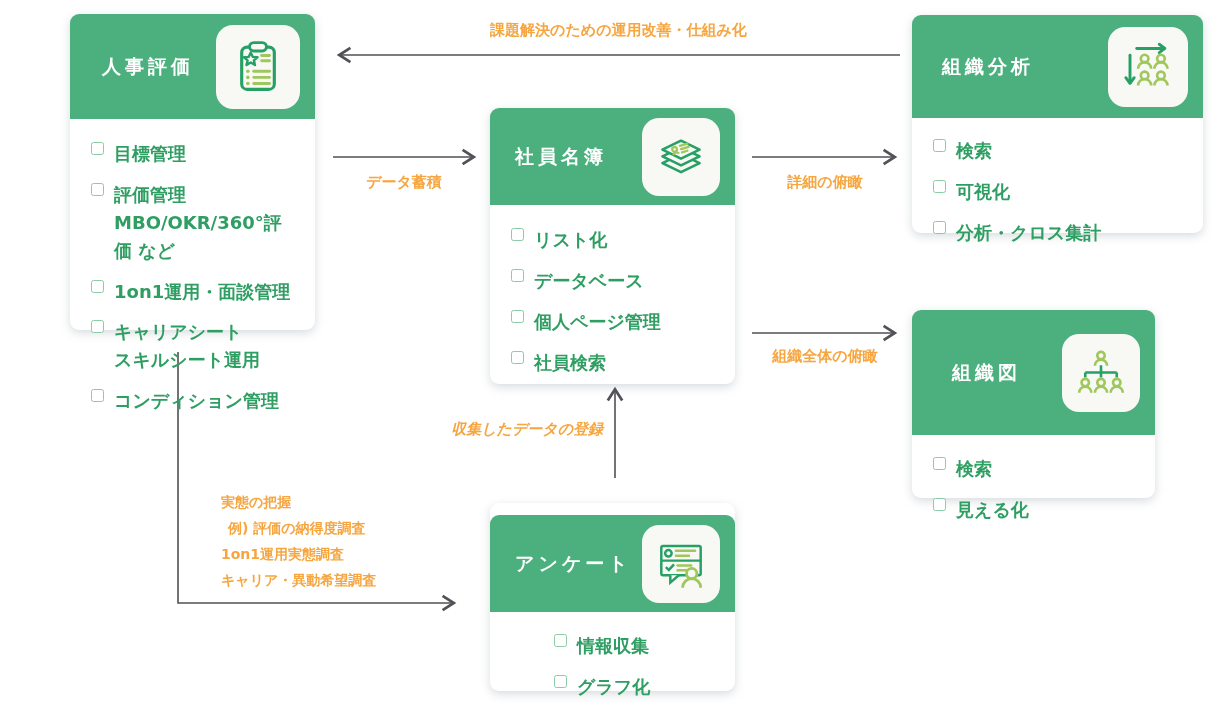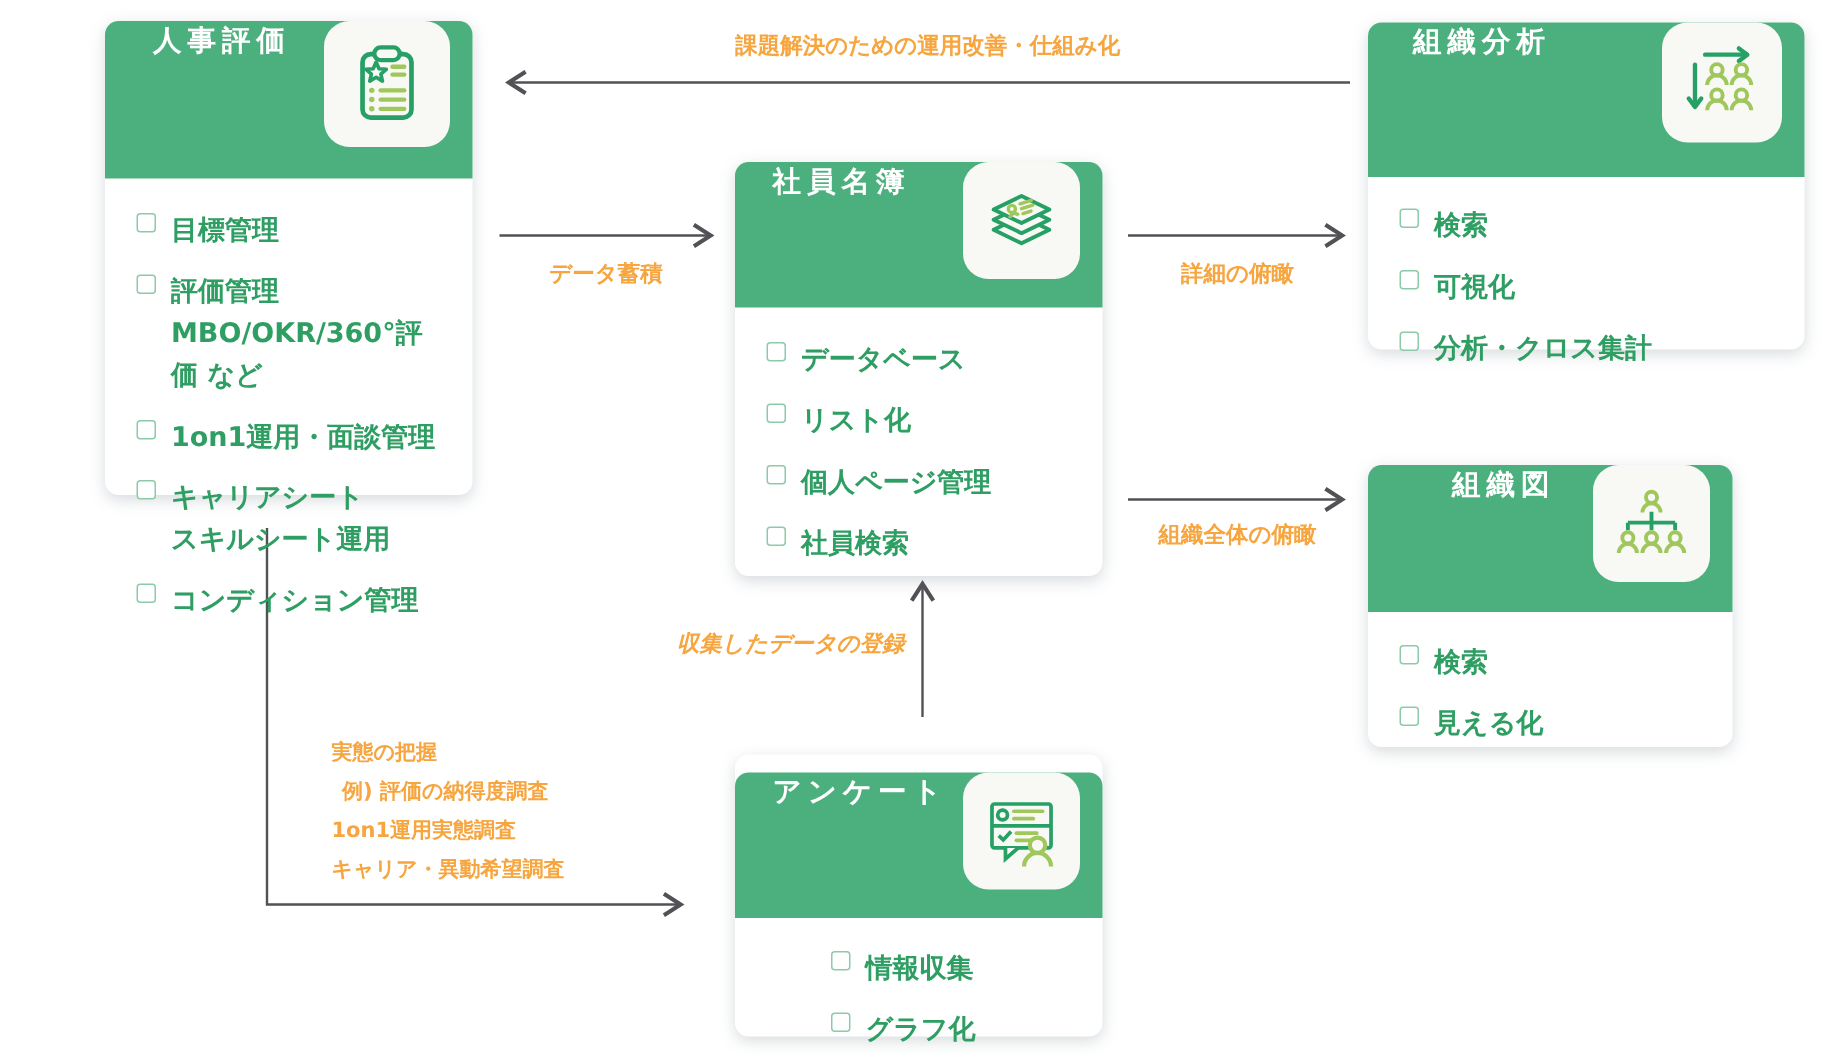--- a/index.html
+++ b/index.html
@@ -5,21 +5,21 @@
   * { margin:0; padding:0; box-sizing:border-box; }
   html,body { background:#ffffff; }
   body { font-family:"DejaVu Sans", sans-serif; }
   .canvas { position:relative; width:1215px; height:707px; background:#ffffff; overflow:hidden; }
 
   svg.arrows { position:absolute; left:0; top:0; z-index:0; }
 
   .card { position:absolute; background:#ffffff; border-radius:9px;
           box-shadow:0 3px 10px rgba(110,125,135,.28); z-index:2; }
   .card-header { background:#4bb07e; border-radius:9px 9px 0 0; display:flex;
-                 align-items:flex-start; justify-content:space-between; padding:0 15px 0 32px; }
+                 align-items:center; justify-content:space-between; padding:0 15px 0 32px; }
   .card-title { color:#ffffff; font-size:19px; font-weight:bold; letter-spacing:4px; white-space:nowrap; }
   .icon-tile { background:#f8f8f5; border-radius:17px; display:flex;
                align-items:center; justify-content:center; flex:0 0 auto; }
   .card-items { list-style:none; padding:21px 16px 16px 21px; display:flex; flex-direction:column; gap:13px; }
   .check-item { display:flex; gap:10px; align-items:flex-start; }
   .checkbox { flex:0 0 auto; width:13px; height:13px; border:1.5px solid #8ccaa8;
               border-radius:2.5px; background:#ffffff; margin-top:2px; }
   .item-text { color:#2f9e63; font-weight:bold; font-size:18px; line-height:1.55; }
   .item-sub { display:block; }
 
@@ -112,25 +112,25 @@
             <line x1="24" y1="14" x2="31" y2="14" stroke-linecap="round"></line>
             <line x1="24" y1="17" x2="31" y2="17" stroke-linecap="round"></line>
             <line x1="24" y1="20" x2="29" y2="20" stroke-linecap="round"></line>
           </g>
         </svg>
       </span>
     </div>
     <ul class="card-items">
       <li class="check-item">
         <span class="checkbox"></span>
+        <span class="item-text"><span>リスト化</span></span>
+      </li>
+      <li class="check-item">
+        <span class="checkbox"></span>
         <span class="item-text"><span>データベース</span></span>
-      </li>
-      <li class="check-item">
-        <span class="checkbox"></span>
-        <span class="item-text"><span>リスト化</span></span>
       </li>
       <li class="check-item">
         <span class="checkbox"></span>
         <span class="item-text"><span>個人ページ管理</span></span>
       </li>
       <li class="check-item">
         <span class="checkbox"></span>
         <span class="item-text"><span>社員検索</span></span>
       </li>
     </ul>
@@ -170,21 +170,21 @@
         <span class="item-text"><span>可視化</span></span>
       </li>
       <li class="check-item">
         <span class="checkbox"></span>
         <span class="item-text"><span>分析・クロス集計</span></span>
       </li>
     </ul>
   </div>
 
   <div class="card" style="left:912px; top:310px; width:243px; height:188px;">
-    <div class="card-header" style="height:98px; padding-left:56px;">
+    <div class="card-header" style="height:125px; padding-left:40px;">
       <span class="card-title">組織図</span>
       <span class="icon-tile" style="width:78px;height:78px;">
         <svg viewBox="0 0 48 48" width="54" height="54">
           <path d="M24 17 L24 23.5 M10 23.5 L38 23.5 M10 23.5 L10 28 M38 23.5 L38 28 M24 23.5 L24 28" stroke="#27a066" stroke-width="2.3" fill="none"></path>
           <g stroke="#9fc75c" stroke-width="2.3">
             <circle cx="24" cy="8.5" r="3.3" fill="#f8f8f5"></circle>
             <path d="M18.6 17.5 A 5.4 5.4 0 0 1 29.4 17.5" fill="none"></path>
             <circle cx="10" cy="32.5" r="3.3" fill="none"></circle>
               <path d="M4.6 41.5 A 5.4 5.4 0 0 1 15.4 41.5" fill="none"></path>
             <circle cx="24" cy="32.5" r="3.3" fill="none"></circle>

